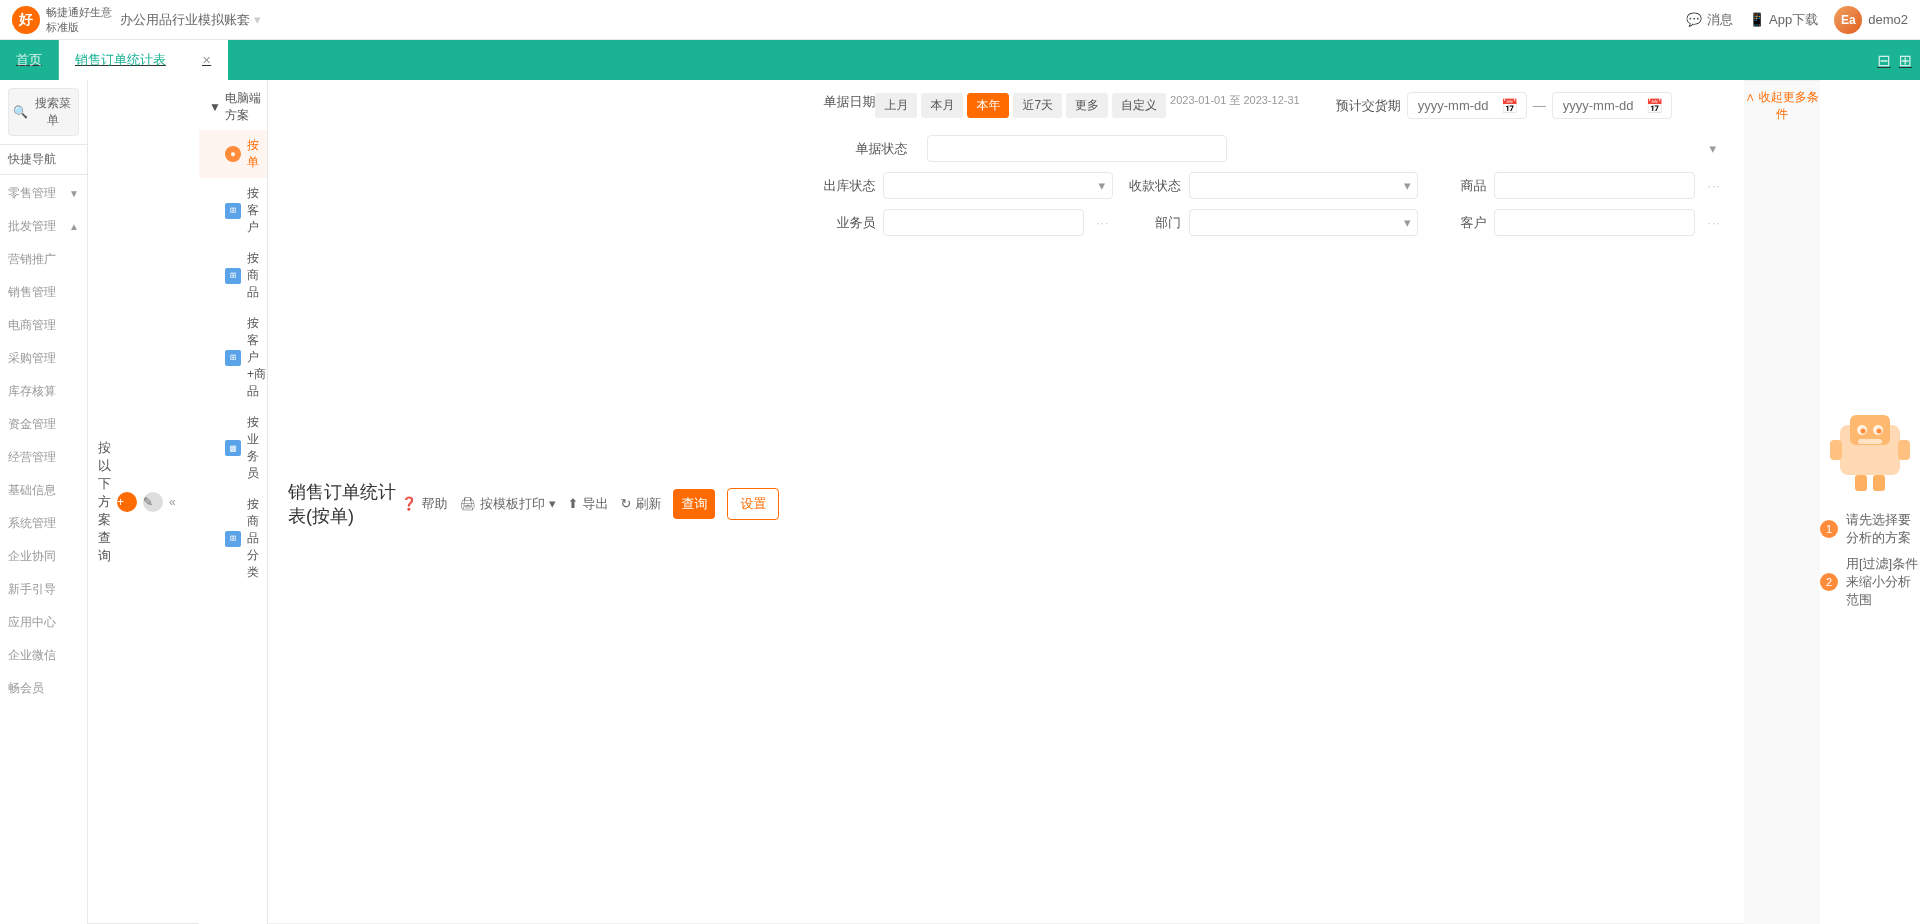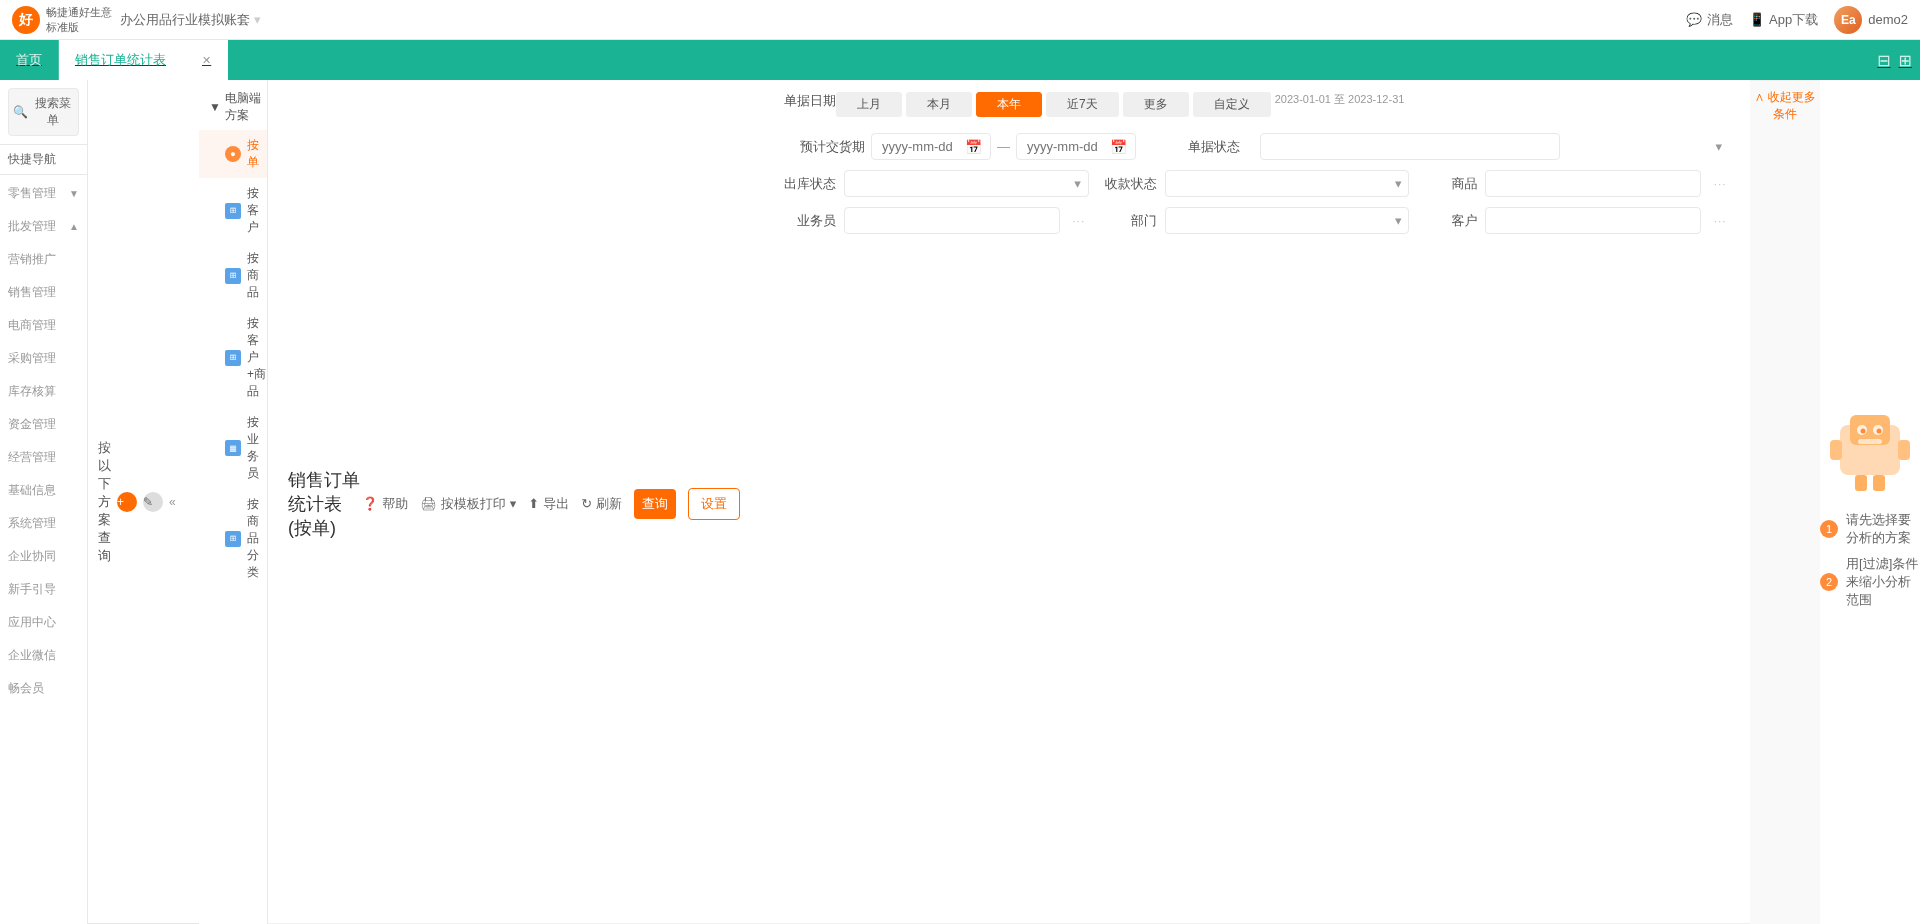--- a/index.html
+++ b/index.html
@@ -222,21 +222,21 @@
       border-bottom: 1px solid #f0f0f0;
     }
     .filter-label {
       font-size: 13px; color: #555; min-width: 56px; text-align: right;
       flex-shrink: 0;
     }
     .filter-date-group {
       display: flex; align-items: center; gap: 4px;
     }
     .date-quick-btn {
-      padding: 3px 20px; border-radius: 3px;
+      padding: 3px 8px; border-radius: 3px;
       font-size: 12px; cursor: pointer;
       border: 1px solid transparent; color: #555;
     }
     .date-quick-btn.active {
       background: #ff6b00; color: #fff; border-color: #ff6b00;
     }
     .date-range-text {
       font-size: 11px; color: #999; margin-left: 4px;
     }
     .filter-input {

